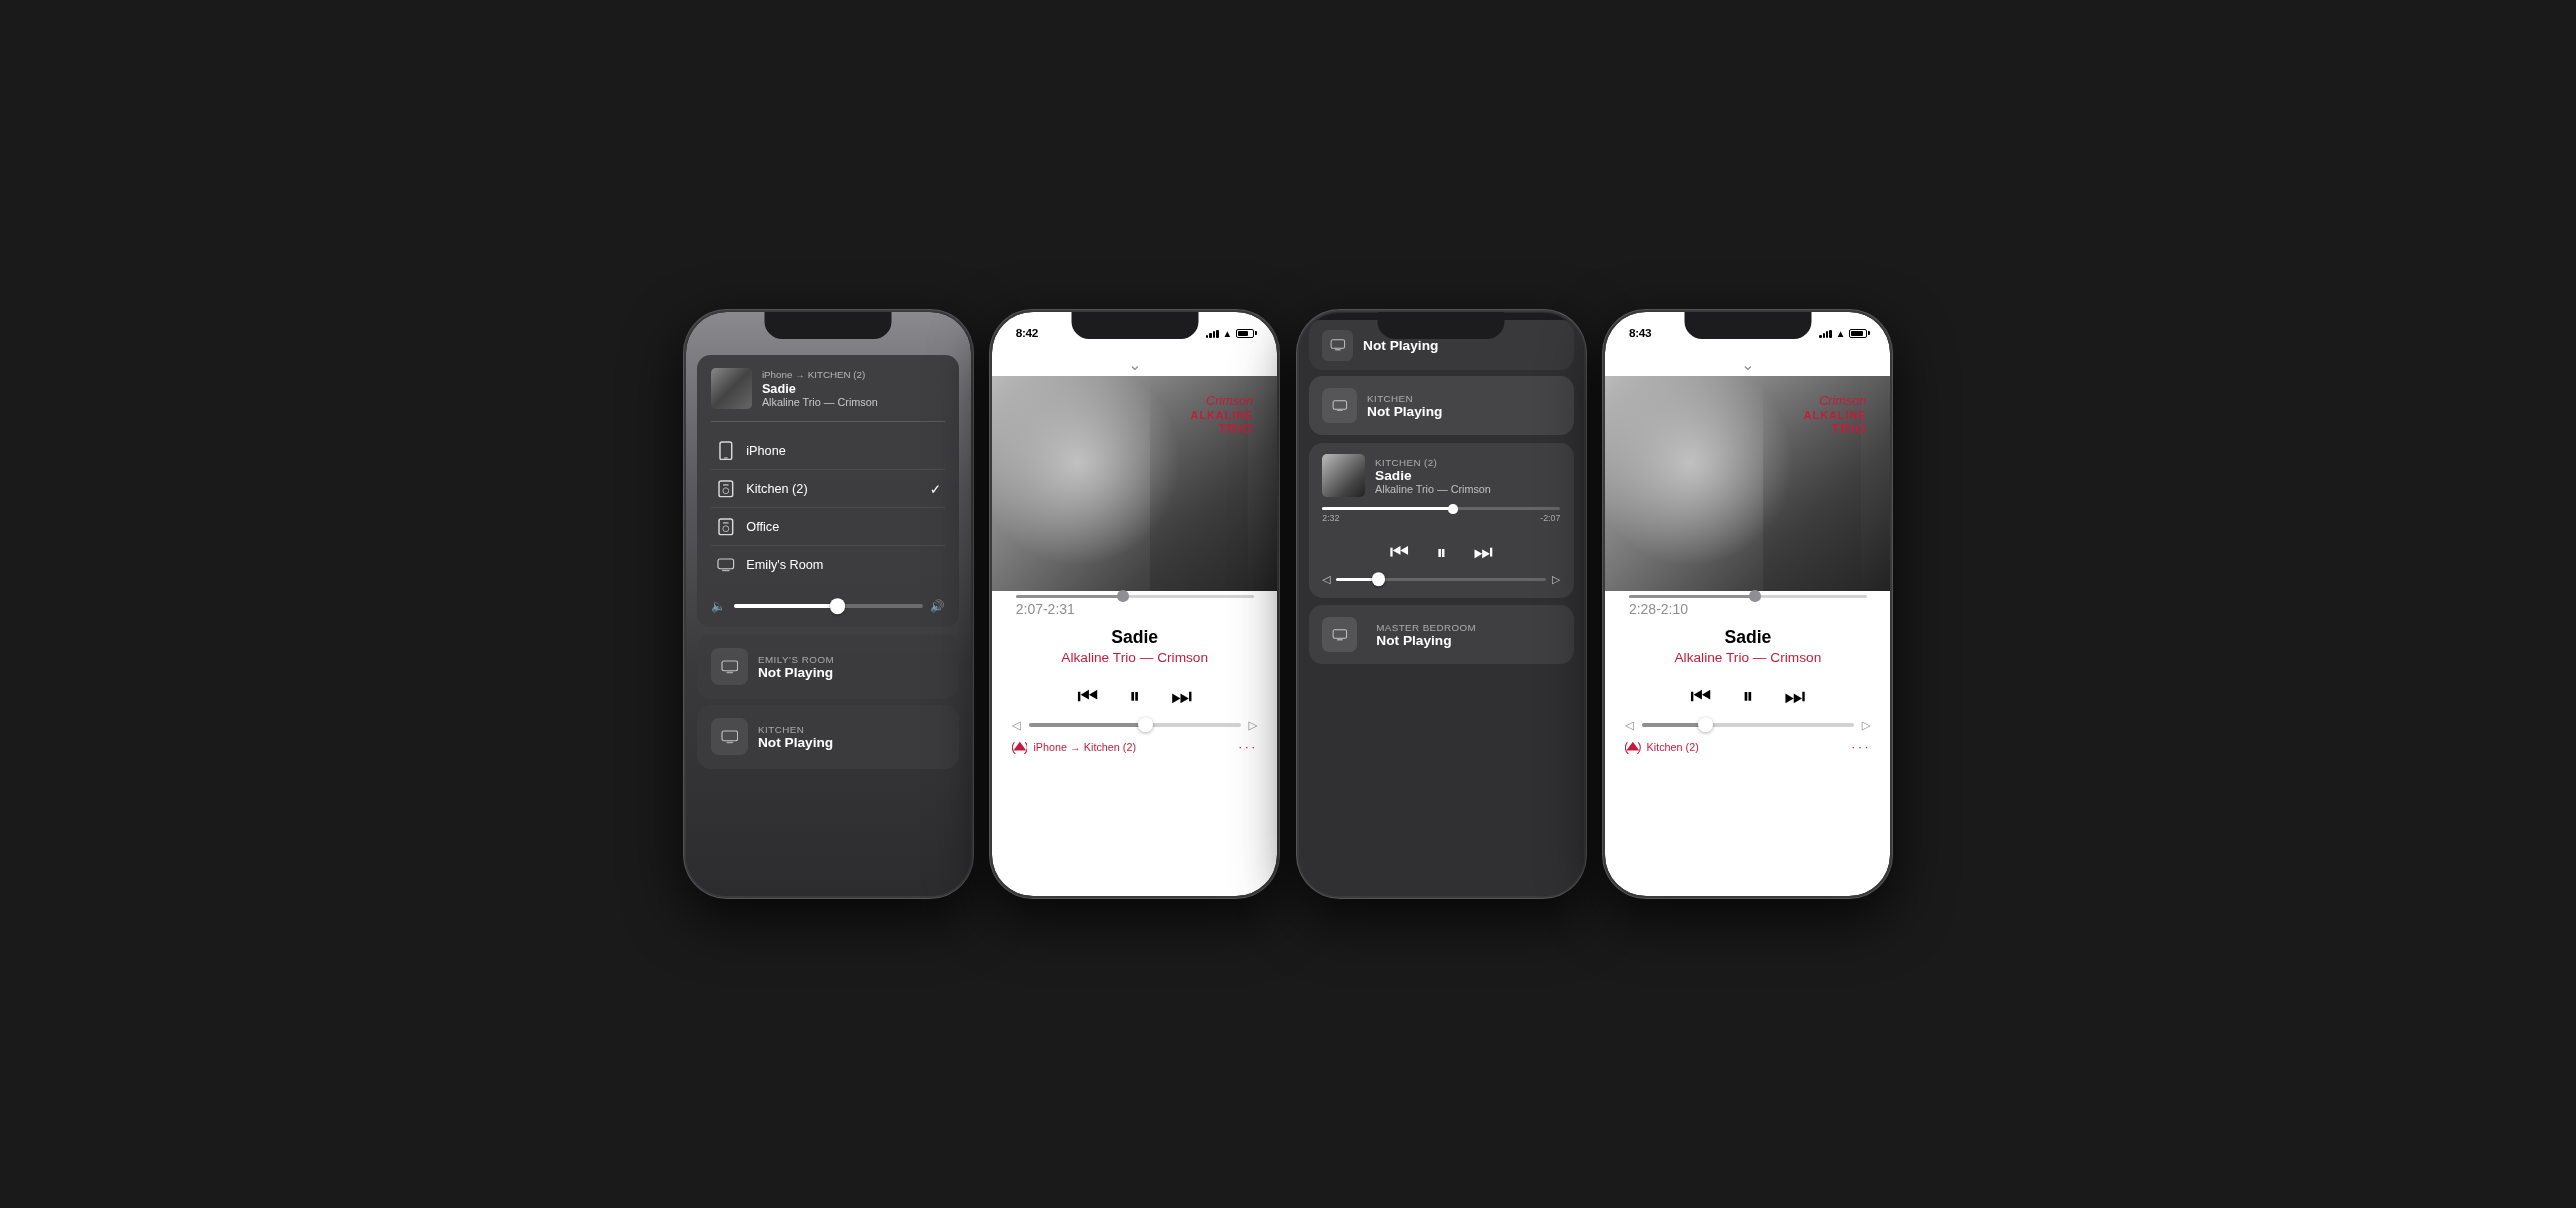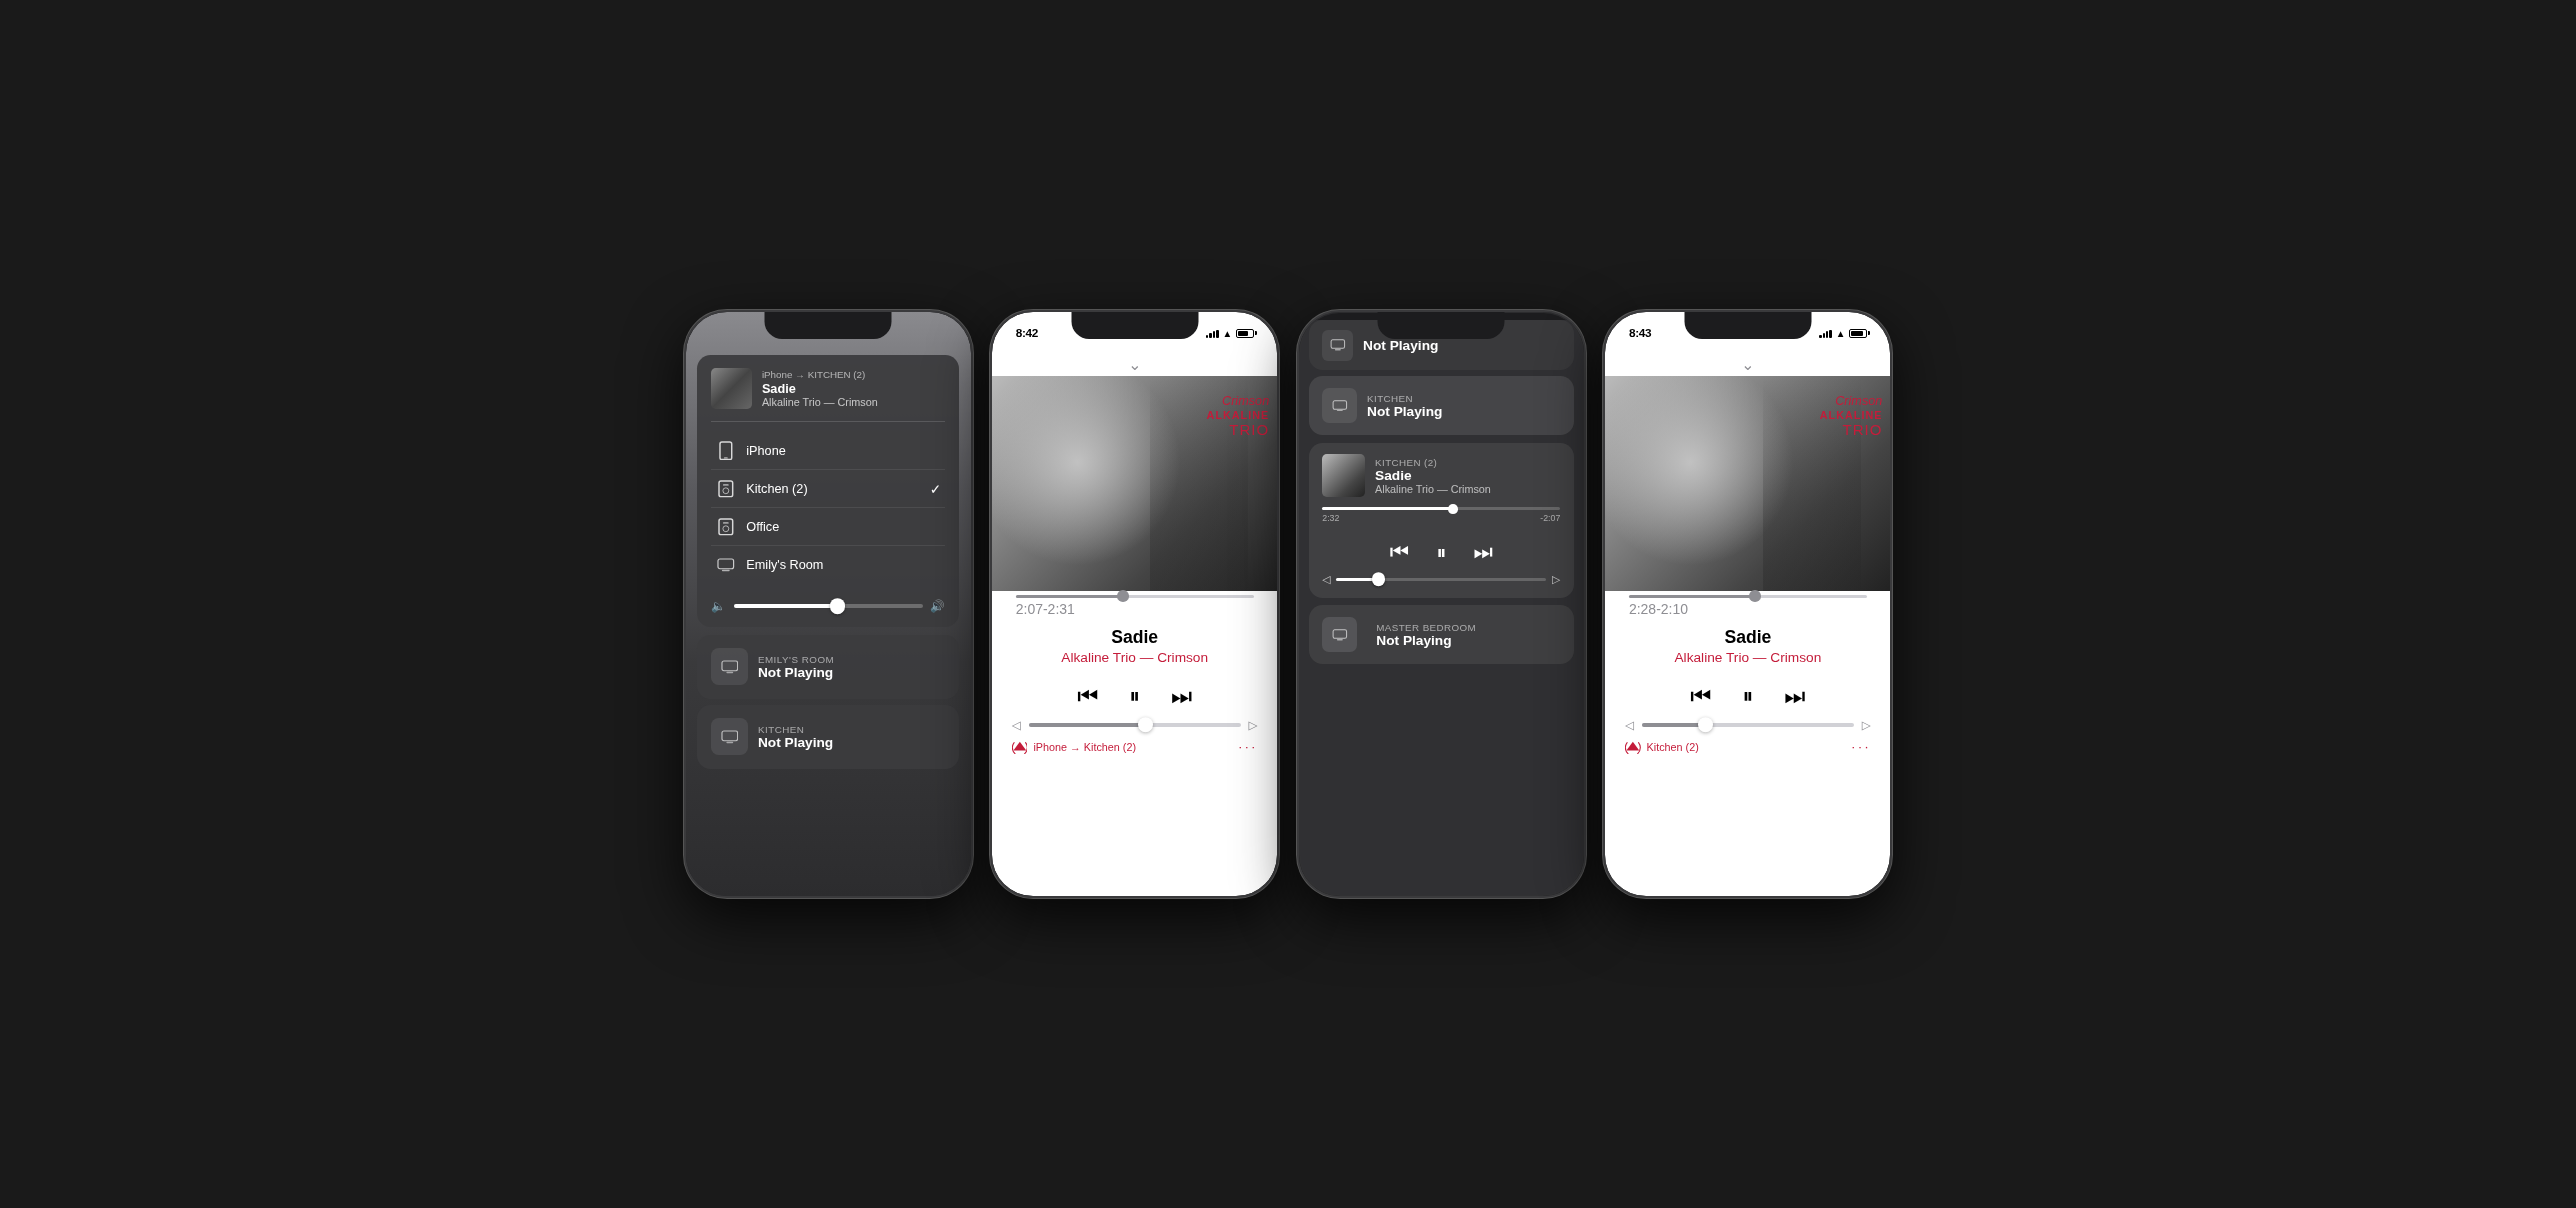--- a/index.html
+++ b/index.html
@@ -276,42 +276,42 @@
     .album-art-face {
       position: absolute;
       width: 100%;
       height: 100%;
       background:
         radial-gradient(ellipse 60% 80% at 30% 40%, rgba(200,200,200,0.9) 0%, transparent 60%),
         linear-gradient(135deg, #bbb 0%, #777 40%, #444 70%, #222 100%);
     }
     .album-crimson-text {
       position: absolute;
-      right: 8px;
+      right: 24px;
       top: 19.6px;
       text-align: right;
     }
     .crimson-label {
       font-size: 12.7px;
       font-style: italic;
       color: #c41c3a;
       display: block;
       line-height: 1.1;
     }
     .alkaline-label {
       font-size: 10.8px;
       font-weight: 700;
       color: #c41c3a;
       letter-spacing: 1px;
       text-transform: uppercase;
       display: block;
     }
     .trio-label {
-      font-size: 15px;
-      font-weight: 400;
+      font-size: 13px;
+      font-weight: 700;
       color: #c41c3a;
       letter-spacing: 1px;
       text-transform: uppercase;
       display: block;
     }
     .chevron-down-container {
       display: flex;
       justify-content: center;
       padding: 7.8px 0 2px;
     }

